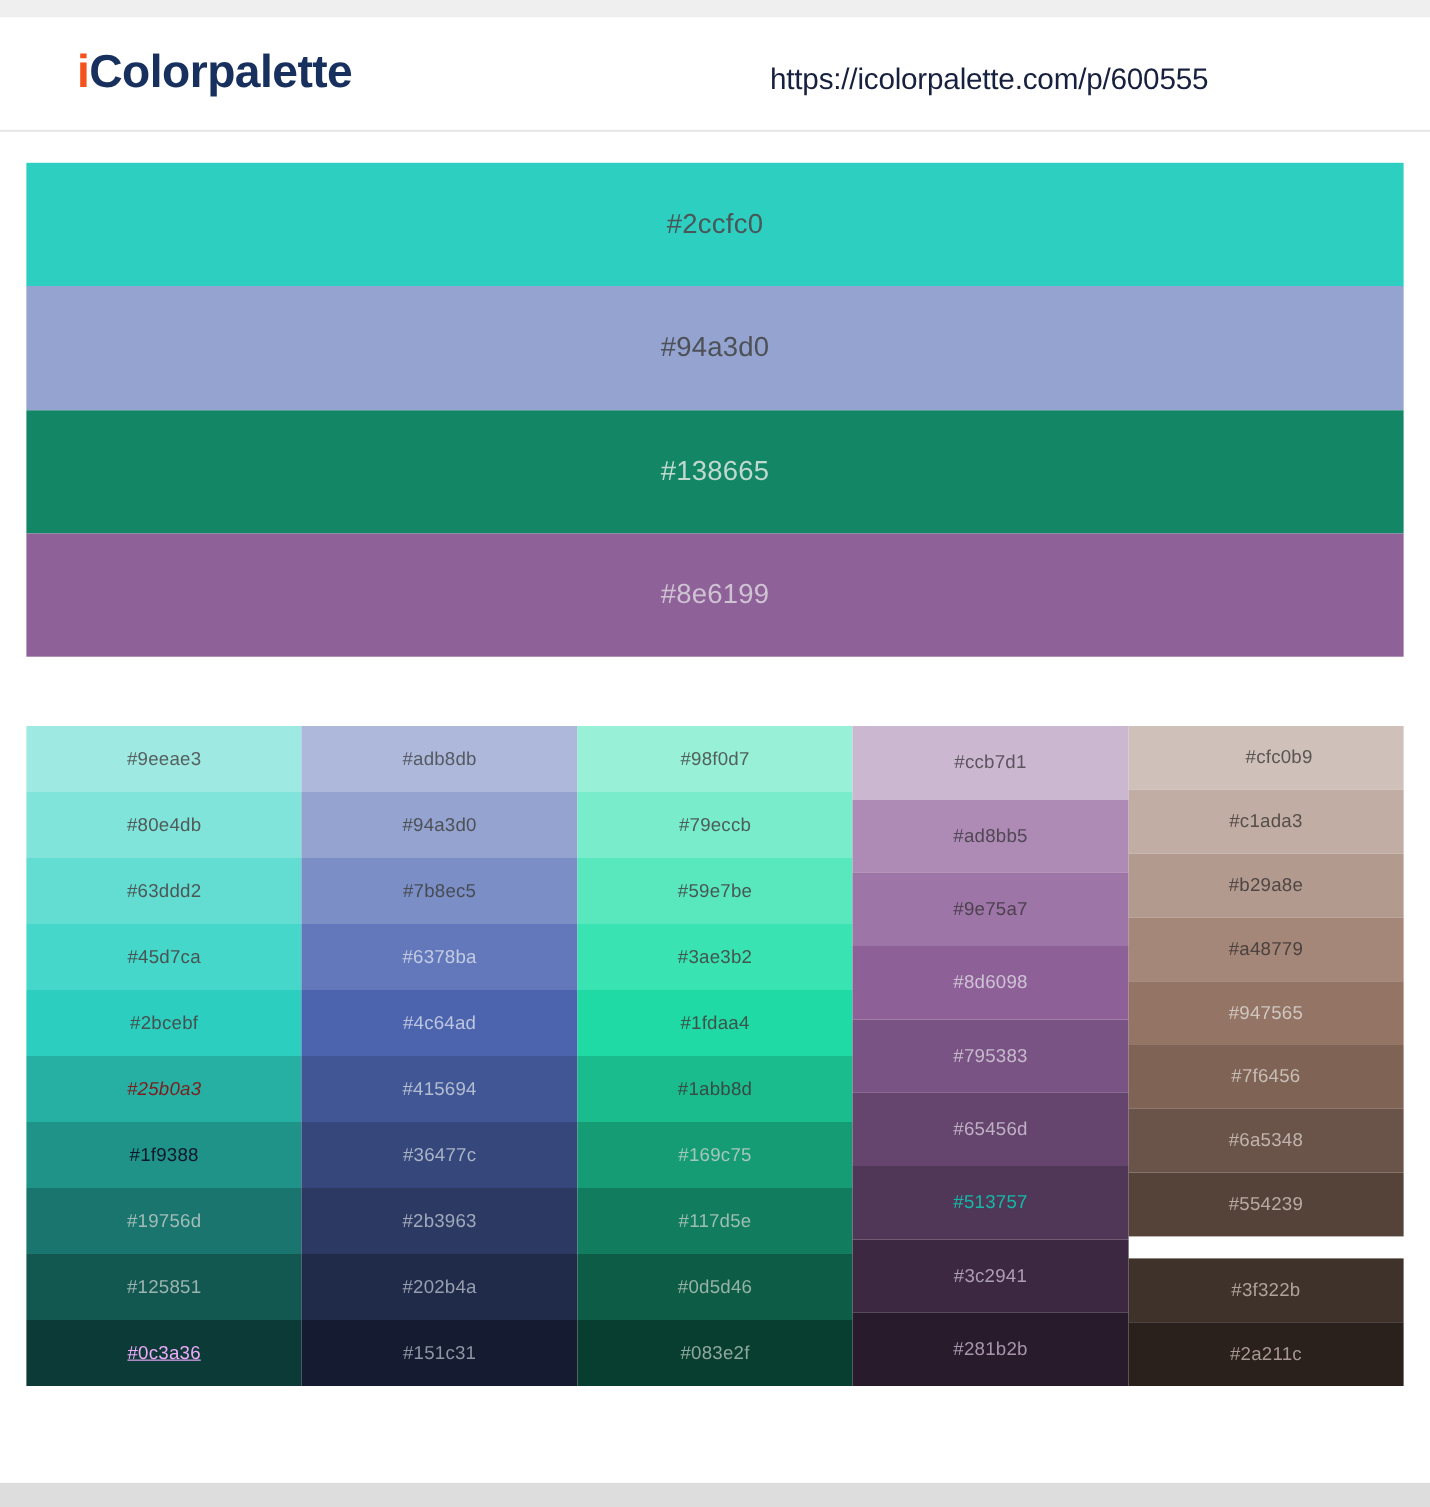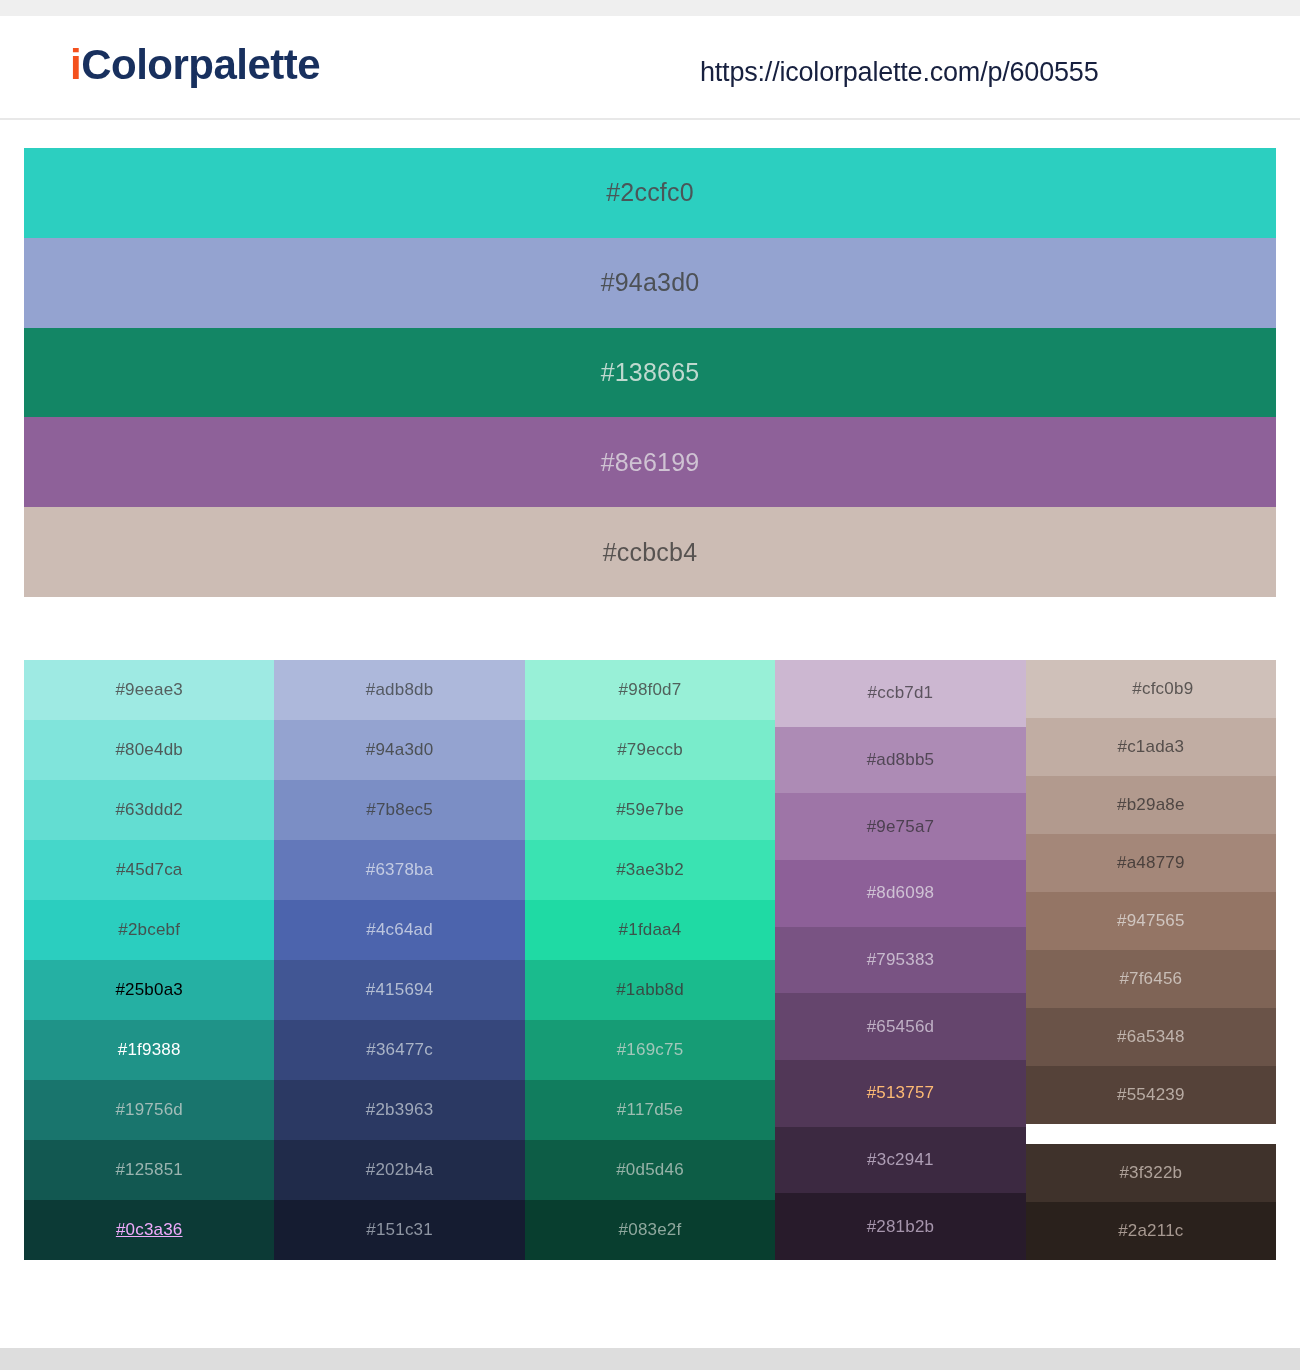--- a/index.html
+++ b/index.html
@@ -128,47 +128,44 @@
   </div>
   <div class="main-swatch" style="background: rgb(148, 163, 208);">
     <span class="label" style="color: rgb(77, 81, 86);">#94a3d0</span>
   </div>
   <div class="main-swatch" style="background: rgb(19, 134, 101);">
     <span class="label" style="color: rgb(191, 217, 207);">#138665</span>
   </div>
   <div class="main-swatch" style="background: rgb(142, 97, 153);">
     <span class="label" style="color: rgb(207, 195, 211);">#8e6199</span>
   </div>
-  <div class="main-swatch" style="background: rgb(204, 188, 180);">
-    <span class="label" style="color: rgb(87, 83, 81);">#ccbcb4</span>
-  </div>
 </div>
 
 <div class="shades-grid">
     <div class="shade-col">
       <div class="shade-cell" style="background: rgb(158, 234, 227); text-align: right;">
         <span class="label" style="color: rgb(85, 96, 95);">#9eeae3</span>
       </div>
       <div class="shade-cell" style="background: rgb(128, 228, 219);">
         <span class="label" style="color: rgb(79, 90, 89);">#80e4db</span>
       </div>
       <div class="shade-cell" style="background: rgb(99, 221, 210);">
         <span class="label" style="color: rgb(76, 88, 87);">#63ddd2</span>
       </div>
       <div class="shade-cell" style="background: rgb(69, 215, 202);">
         <span class="label" style="color: rgb(73, 84, 82);">#45d7ca</span>
       </div>
       <div class="shade-cell" style="background: rgb(43, 206, 191);">
         <span class="label" style="color: rgb(69, 82, 80);">#2bcebf</span>
       </div>
       <div class="shade-cell" style="background: rgb(37, 176, 163);">
-        <span class="label" style="color: #000000;">#25b0a3</span>
+        <span class="label" style="color: #7f1d1d; font-style: italic;">#25b0a3</span>
       </div>
       <div class="shade-cell" style="background: rgb(31, 147, 136);">
-        <span class="label" style="color: #ffffff; text-align: right;">#1f9388</span>
+        <span class="label" style="color: #0f172a; text-align: right;">#1f9388</span>
       </div>
       <div class="shade-cell" style="background: rgb(25, 117, 109);">
         <span class="label" style="color: rgb(162, 188, 184);">#19756d</span>
       </div>
       <div class="shade-cell" style="background: rgb(18, 88, 81);">
         <span class="label" style="color: rgb(155, 180, 176);">#125851</span>
       </div>
       <div class="shade-cell" style="background: rgb(12, 58, 54);">
         <span class="label" style="color: #f0abfc; text-decoration: underline;">#0c3a36</span>
       </div>
@@ -250,21 +247,21 @@
       <div class="shade-cell" style="background: rgb(141, 96, 152);">
         <span class="label" style="color: rgb(207, 194, 212);">#8d6098</span>
       </div>
       <div class="shade-cell" style="background: rgb(121, 83, 131);">
         <span class="label" style="color: rgb(199, 185, 205);">#795383</span>
       </div>
       <div class="shade-cell" style="background: rgb(101, 69, 109);">
         <span class="label" style="color: rgb(191, 176, 197);">#65456d</span>
       </div>
       <div class="shade-cell" style="background: rgb(81, 55, 87);">
-        <span class="label" style="color: #fdba74; text-align: right;">#513757</span>
+        <span class="label" style="color: #14b8a6; text-align: right;">#513757</span>
       </div>
       <div class="shade-cell" style="background: rgb(60, 41, 65);">
         <span class="label" style="color: rgb(174, 158, 181);">#3c2941</span>
       </div>
       <div class="shade-cell" style="background: rgb(40, 27, 43);">
         <span class="label" style="color: rgb(166, 149, 172);">#281b2b</span>
       </div>
     </div>
     <div class="shade-col">
       <div class="shade-cell" style="background: rgb(207, 192, 185); padding-left: 24px;">

